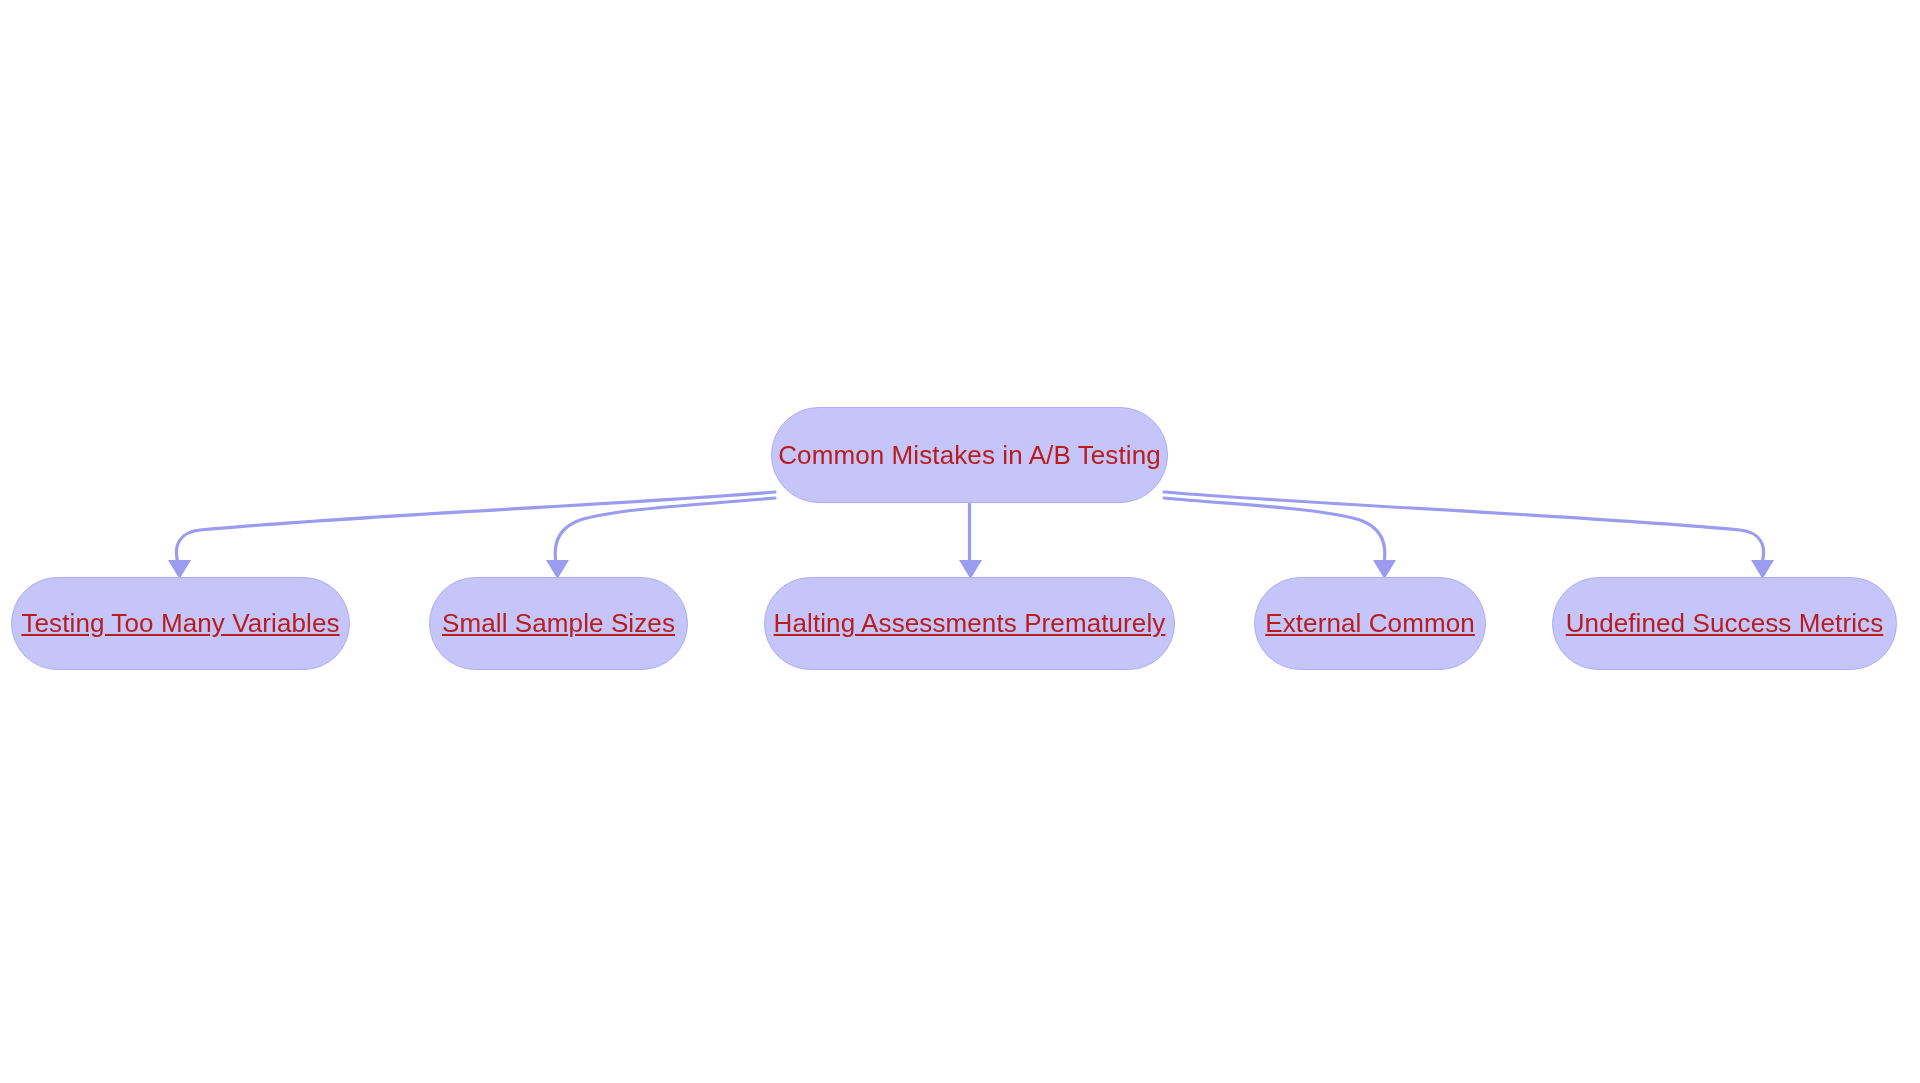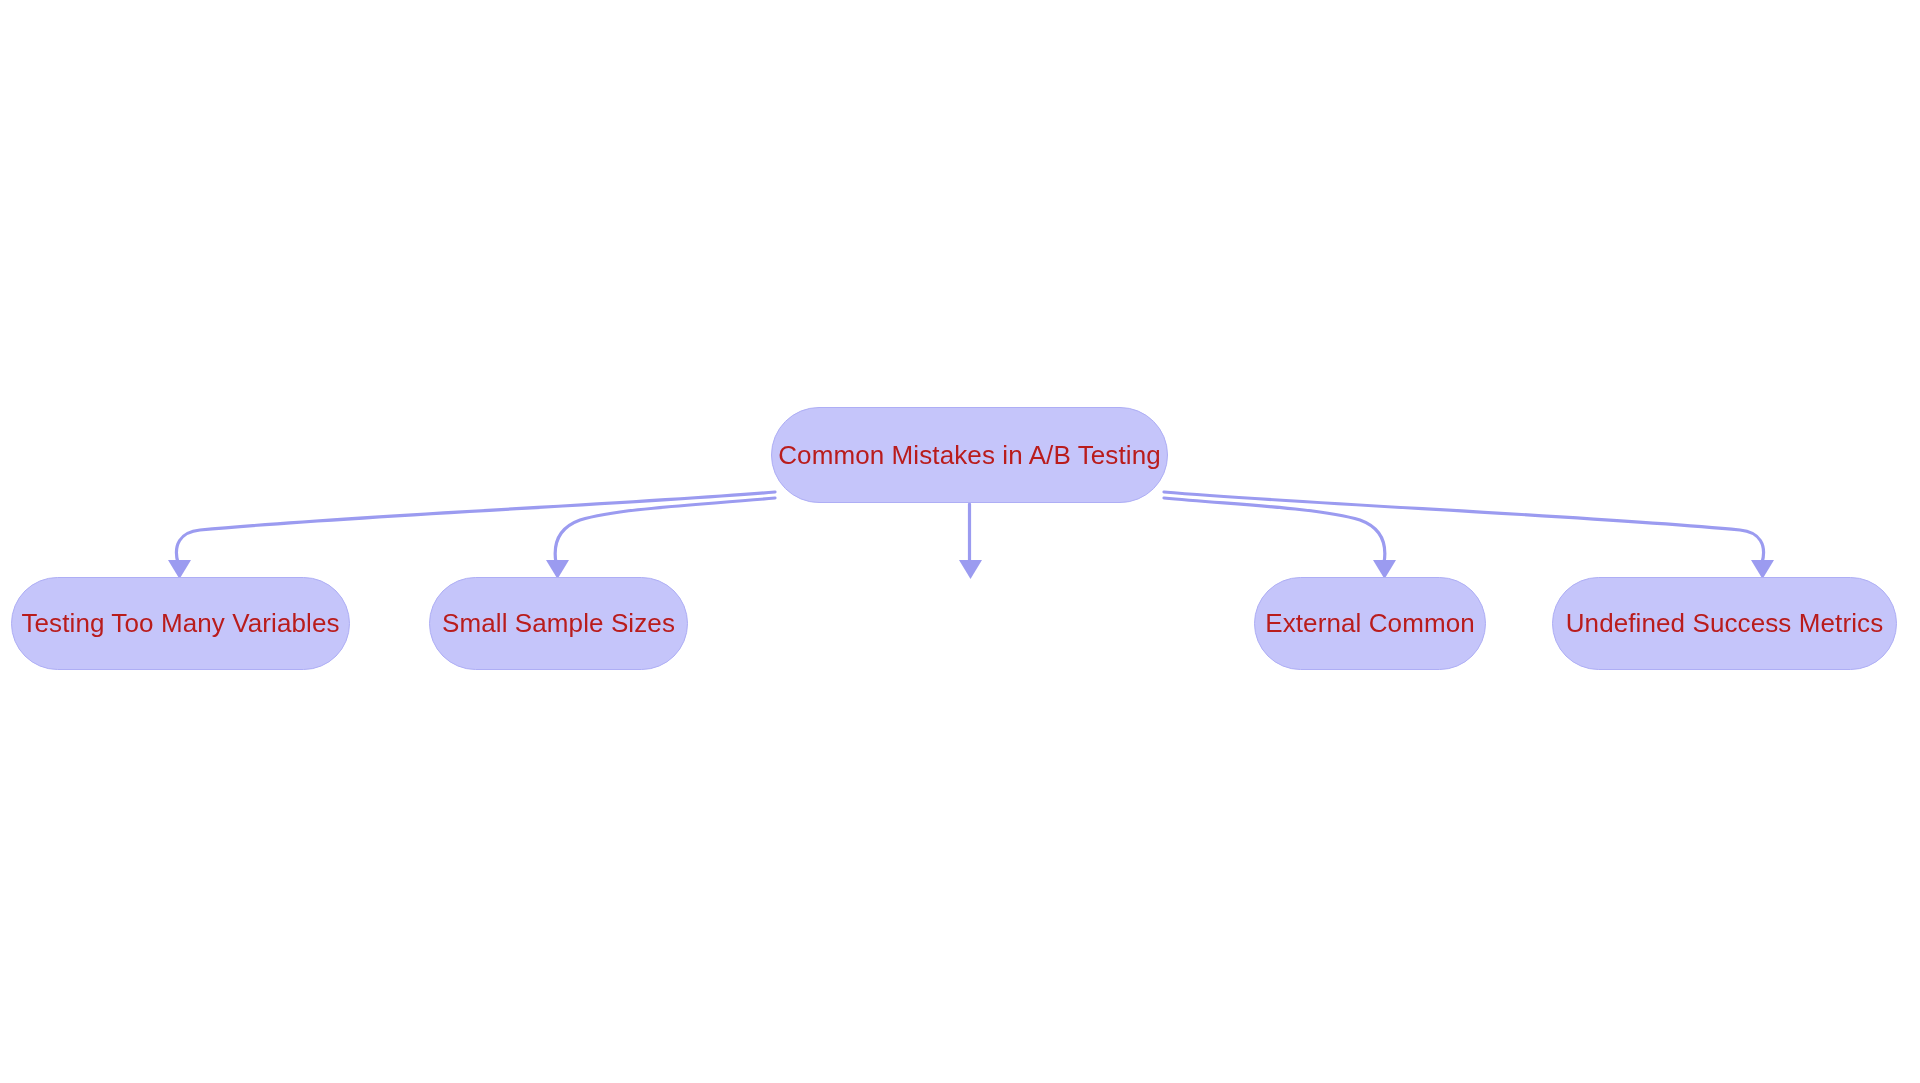--- a/index.html
+++ b/index.html
@@ -47,21 +47,21 @@
     letter-spacing: 0.1px;
   }
   #node-root {
     left: 771px;
     top: 407px;
     width: 397px;
     height: 96px;
   }
   #node-root .node-label { font-size: 26px; }
   .leaf { top: 577px; height: 93px; }
-  .leaf .node-label { font-size: 26px; }
+  .leaf .node-label { font-size: 26px; text-decoration: underline; }
   #node-leaf-0 { left: 11px;   width: 339px; }
   #node-leaf-1 { left: 429px;  width: 259px; }
   #node-leaf-2 { left: 764px;  width: 411px; }
   #node-leaf-3 { left: 1254px; width: 232px; }
   #node-leaf-4 { left: 1552px; width: 345px; }
 </style>
 </head>
 <body>
 
 <div id="canvas">
@@ -89,20 +89,23 @@
   </div>
 
   <div class="node leaf" id="node-leaf-0">
     <span class="node-label">Testing Too Many Variables</span>
   </div>
 
   <div class="node leaf" id="node-leaf-1">
     <span class="node-label">Small Sample Sizes</span>
   </div>
 
+  <div class="node leaf" id="node-leaf-2">
+    <span class="node-label">Halting Assessments Prematurely</span>
+  </div>
 
   <div class="node leaf" id="node-leaf-3">
     <span class="node-label">External Common</span>
   </div>
 
   <div class="node leaf" id="node-leaf-4">
     <span class="node-label">Undefined Success Metrics</span>
   </div>
 
 </div>

